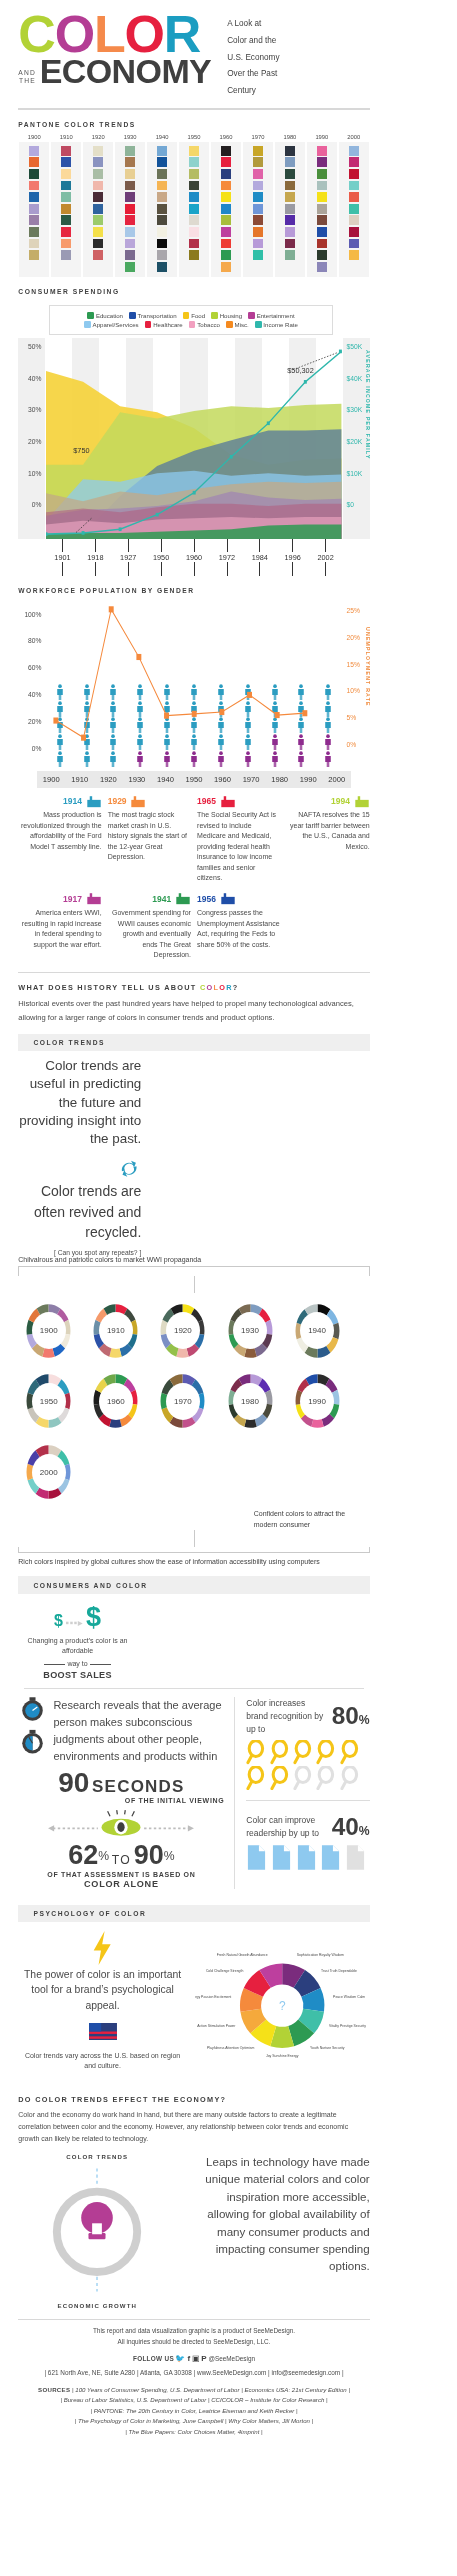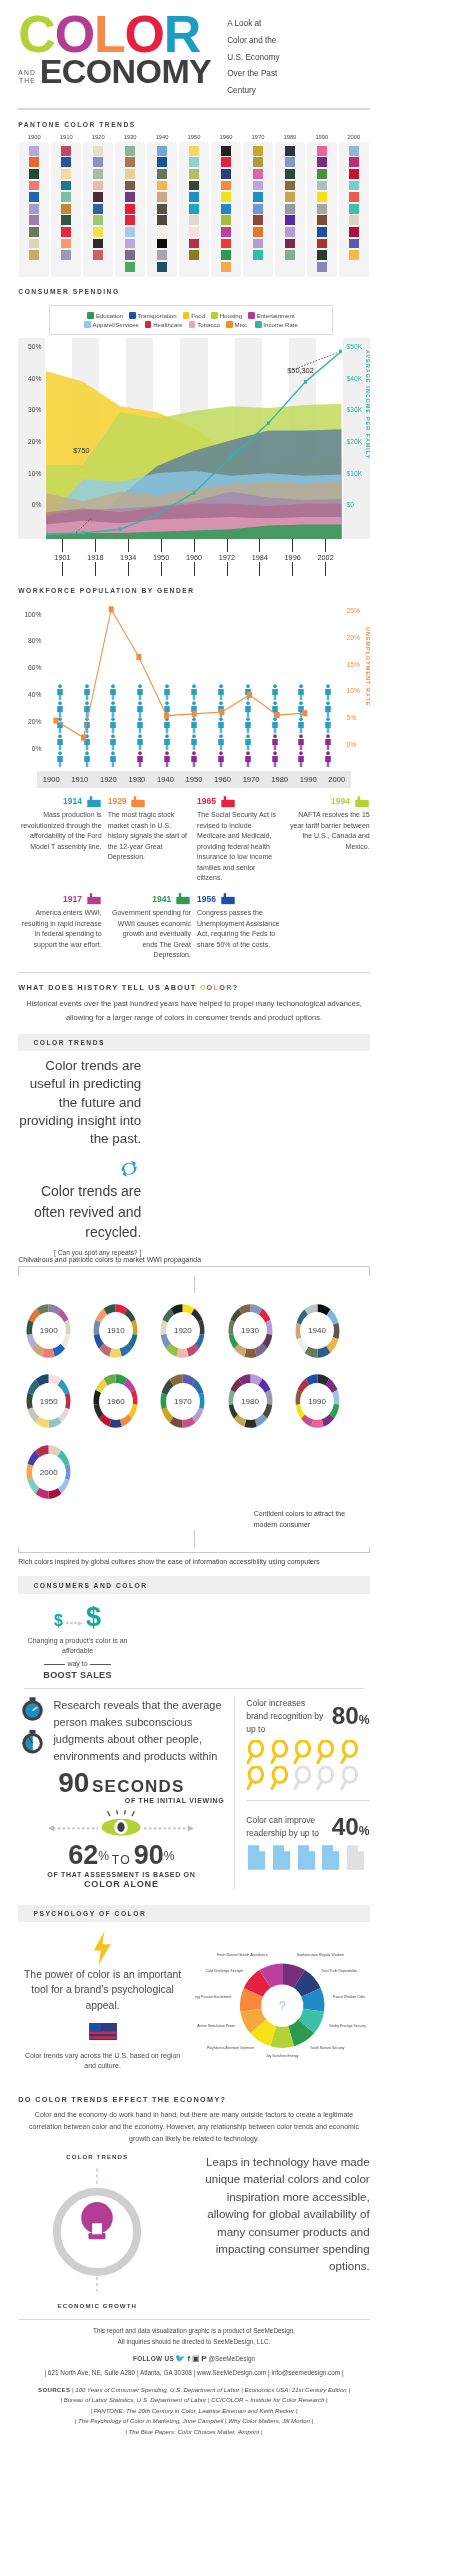--- a/index.html
+++ b/index.html
@@ -76,21 +76,21 @@
   .ev { font-size:7px; line-height:1.5; }
   .ev-head { display:flex; align-items:center; gap:3.7px; margin-bottom:2.4px; }
   .ev-year { font-size:8.5px; font-weight:bold; }
   .ev-ico { width:16px; height:13.4px; }
   .ev-txt { color:#4a4a4a; }
   .ev.r { text-align:right; }
   .ev.r .ev-head { justify-content:flex-end; }
 
   
   .q-title { font-size:7.3px; font-weight:bold; letter-spacing:1.3px; color:#3f3f3f; margin: 9.8px 18.3px 4.9px 18.3px;}
-  .q-body { font-size:7.6px; line-height:1.9; color:#4a4a4a; margin: 0 18.3px 2.4px 18.3px; text-align: center;}
+  .q-body { font-size:7.6px; line-height:1.9; color:#4a4a4a; margin: 0 18.3px 2.4px 18.3px;}
 
   
   .ct { display:flex; margin: 6.1px 18.3px 0 18.3px; flex-direction: column; }
   .ct-left { width:134px; text-align:right; padding-right:11px; }
   .ct-big { font-size:13.4px; line-height:1.35; color:#3f3f3f; }
   .ct-mid { font-size:14px; line-height:1.45; color:#3f3f3f; margin-top:1px;}
   .ct-small { font-size:6.7px; color:#4a4a4a; margin-top:7.3px; }
   .ct-right { flex:1; }
   .ct-cap { font-size:7px; color:#3f3f3f; }
   .wheels { display:flex; flex-wrap:wrap; gap:4.9px 6.1px; margin-top:4.9px;}
@@ -468,21 +468,21 @@
         <div>
           <i></i>
         </div>
         <div>
           <i></i>
         </div>
       </div>
     <div class="timeline-row" id="spend-years">
         <div>1901</div>
         <div>1918</div>
-        <div>1934</div>
+        <div>1927</div>
         <div>1950</div>
         <div>1960</div>
         <div>1972</div>
         <div>1984</div>
         <div>1996</div>
         <div>2002</div>
       </div>
     <div class="tick-row" id="tick-bot">
         <div>
           <i></i>

